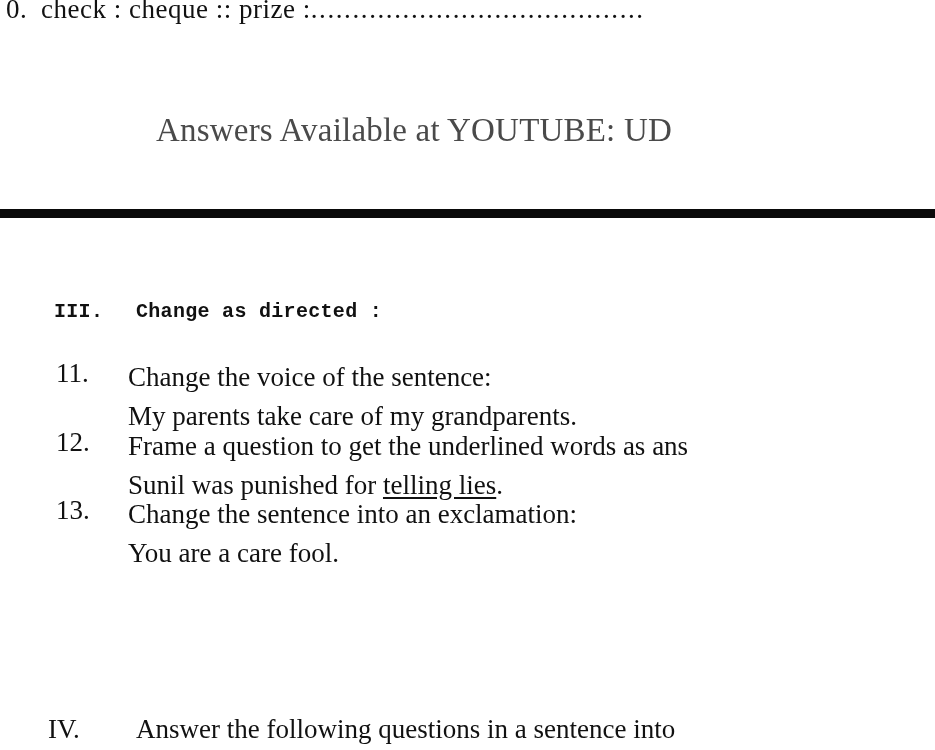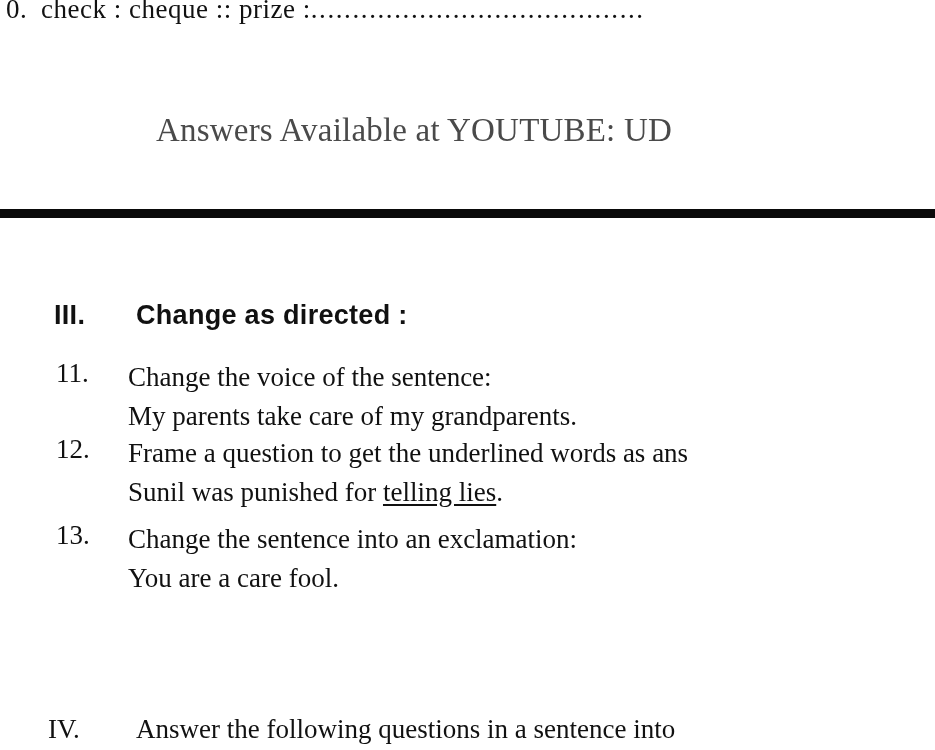--- a/index.html
+++ b/index.html
@@ -76,23 +76,23 @@
   
   .section {
     position: absolute;
     left: 0px;
     top: 300px;
     width: 935px;
   }
   .sec-head {
     position: relative;
     height: 42px;
-    font-family: Liberation Sans, sans-serif;
+    font-family: Liberation Mono, monospace;
     font-weight: bold;
-    font-size: 27px;
+    font-size: 20px;
     letter-spacing: 0.3px;
     padding-left: 8px;
   }
   .sec-head .sec-num {
     position: absolute;
     left: 54px;
     top: 0;
     width: 70px;
   }
   .sec-head .sec-title {
@@ -127,22 +127,22 @@
     white-space: nowrap;
     font-family: "Liberation Serif", serif;
   }
   .underlined {
     text-decoration: underline;
     text-underline-offset: 3px;
   }
 
   
   #q11 { margin-top: 16px; }
-  #q12 { margin-top: 16px; }
-  #q13 { margin-top: 26px; }
+  #q12 { margin-top: 9px; }
+  #q13 { margin-top: 8px; }
 
   
   .sec-iv {
     position: absolute;
     left: 0px;
     top: 714px;
     width: 935px;
     height: 36px;
     overflow: hidden;
     font-family: "Liberation Serif", serif;

